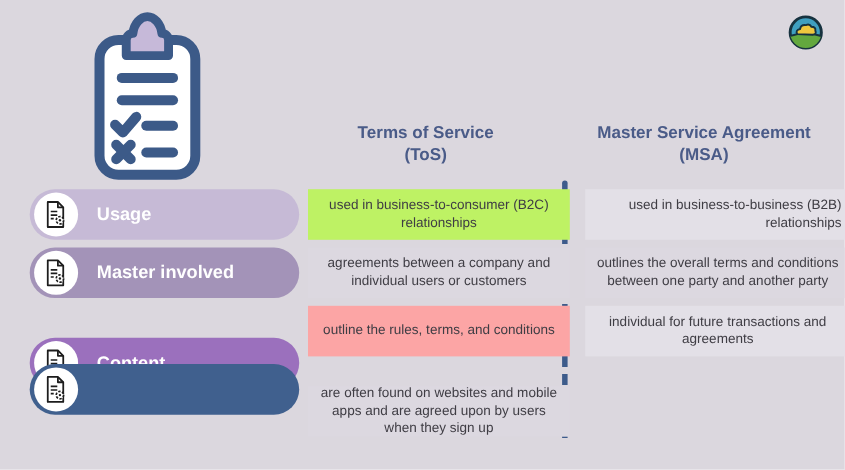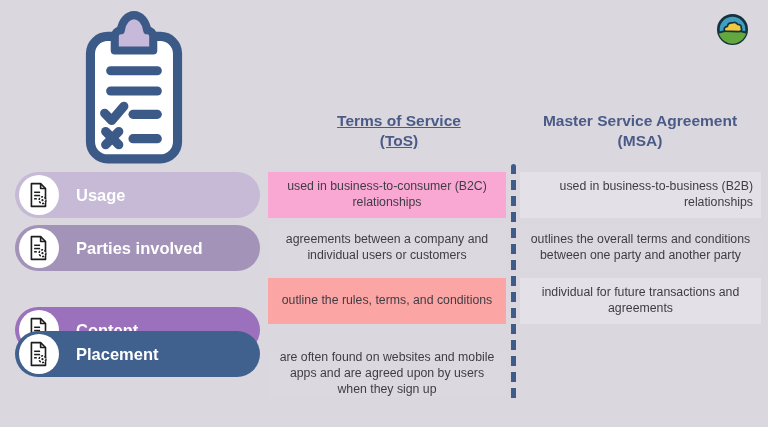--- a/index.html
+++ b/index.html
@@ -11,25 +11,25 @@
   
   .clipboard { position:absolute; left:83px; top:6px; width:102px; height:160px; }
   
   .logo { position:absolute; right:17px; top:11px; width:37px; height:37px; }
 
   
   .col-header {
     position:absolute; top:111px; text-align:center;
     font-weight:bold; font-size:15.5px; line-height:1.32; color:#4a5b88;
   }
-  .col-header.tos { left:280px; width:238px;text-decoration:underline; }
+  .col-header.tos { left:268px; width:238px; }
   .col-header.msa { left:517px; width:246px; }
 
   
-  .rows { position:absolute; left:0; top:172px; width:740px; }
+  .rows { position:absolute; left:12px; top:172px; width:740px; }
   .row { position:relative; width:768px; height:46px; margin-bottom:7px; }
   .pill {
     position:absolute; left:15px; top:0; width:245px; height:46px;
     border-radius:23px; display:flex; align-items:center;
   }
   .pill-circle {
     width:40px; height:40px; border-radius:50%; background:#ffffff;
     margin-left:4px; display:flex; align-items:center; justify-content:center;
     flex:0 0 auto;
   }
@@ -108,38 +108,38 @@
             <path d="M11.5,1.5 v4.5 h4.5" fill="none" stroke="#1d1d1d" stroke-width="1.5" stroke-linejoin="round"></path>
             <line x1="5.5" y1="9.5" x2="11" y2="9.5" stroke="#1d1d1d" stroke-width="1.4"></line>
             <line x1="5.5" y1="12.5" x2="11" y2="12.5" stroke="#1d1d1d" stroke-width="1.4"></line>
             <line x1="5.5" y1="15.5" x2="8" y2="15.5" stroke="#1d1d1d" stroke-width="1.4"></line>
             <circle cx="13.2" cy="16.8" r="3.1" fill="#ffffff" stroke="#1d1d1d" stroke-width="1.4" stroke-dasharray="2 1.2"></circle>
             <circle cx="13.2" cy="16.8" r="1" fill="#1d1d1d"></circle>
           </svg>
         </div>
         <span class="pill-label">Usage</span>
       </div>
-      <div class="cell tos" style="background: #f9a8d4;">used in business-to-consumer (B2C) relationships</div>
+      <div class="cell tos" style="background: #bef264;">used in business-to-consumer (B2C) relationships</div>
       <div class="cell msa" style="background: rgb(227, 224, 231); text-align: right;">used in business-to-business (B2B) relationships</div>
     </div>
 
     <div class="row">
       <div class="pill" style="background: rgb(163, 147, 184);">
         <div class="pill-circle">
           <svg width="22" height="26" viewBox="0 0 20 24">
             <path d="M3,1.5 h8.5 l4.5,4.5 v16.5 h-13 z" fill="none" stroke="#1d1d1d" stroke-width="1.5" stroke-linejoin="round"></path>
             <path d="M11.5,1.5 v4.5 h4.5" fill="none" stroke="#1d1d1d" stroke-width="1.5" stroke-linejoin="round"></path>
             <line x1="5.5" y1="9.5" x2="11" y2="9.5" stroke="#1d1d1d" stroke-width="1.4"></line>
             <line x1="5.5" y1="12.5" x2="11" y2="12.5" stroke="#1d1d1d" stroke-width="1.4"></line>
             <line x1="5.5" y1="15.5" x2="8" y2="15.5" stroke="#1d1d1d" stroke-width="1.4"></line>
             <circle cx="13.2" cy="16.8" r="3.1" fill="#ffffff" stroke="#1d1d1d" stroke-width="1.4" stroke-dasharray="2 1.2"></circle>
             <circle cx="13.2" cy="16.8" r="1" fill="#1d1d1d"></circle>
           </svg>
         </div>
-        <span class="pill-label">Parties involved</span>
+        <span class="pill-label">Master involved</span>
       </div>
       <div class="cell tos" style="background: rgb(220, 216, 224);">agreements between a company and individual users or customers</div>
       <div class="cell msa" style="background: rgb(220, 216, 224);">outlines the overall terms and conditions between one party and another party</div>
     </div>
 
     <div class="row">
       <div class="pill" style="background: rgb(155, 112, 189); margin-top: 29px;">
         <div class="pill-circle">
           <svg width="22" height="26" viewBox="0 0 20 24">
             <path d="M3,1.5 h8.5 l4.5,4.5 v16.5 h-13 z" fill="none" stroke="#1d1d1d" stroke-width="1.5" stroke-linejoin="round"></path>
@@ -163,19 +163,18 @@
           <svg width="22" height="26" viewBox="0 0 20 24">
             <path d="M3,1.5 h8.5 l4.5,4.5 v16.5 h-13 z" fill="none" stroke="#1d1d1d" stroke-width="1.5" stroke-linejoin="round"></path>
             <path d="M11.5,1.5 v4.5 h4.5" fill="none" stroke="#1d1d1d" stroke-width="1.5" stroke-linejoin="round"></path>
             <line x1="5.5" y1="9.5" x2="11" y2="9.5" stroke="#1d1d1d" stroke-width="1.4"></line>
             <line x1="5.5" y1="12.5" x2="11" y2="12.5" stroke="#1d1d1d" stroke-width="1.4"></line>
             <line x1="5.5" y1="15.5" x2="8" y2="15.5" stroke="#1d1d1d" stroke-width="1.4"></line>
             <circle cx="13.2" cy="16.8" r="3.1" fill="#ffffff" stroke="#1d1d1d" stroke-width="1.4" stroke-dasharray="2 1.2"></circle>
             <circle cx="13.2" cy="16.8" r="1" fill="#1d1d1d"></circle>
           </svg>
         </div>
-        <span class="pill-label">Placement</span>
       </div>
       <div class="cell tos" style="background: rgb(220, 216, 224); margin-top: 20px;">are often found on websites and mobile apps and are agreed upon by users when they sign up</div>
     </div>
 
   </div>
 </div>
 
 </body></html>

